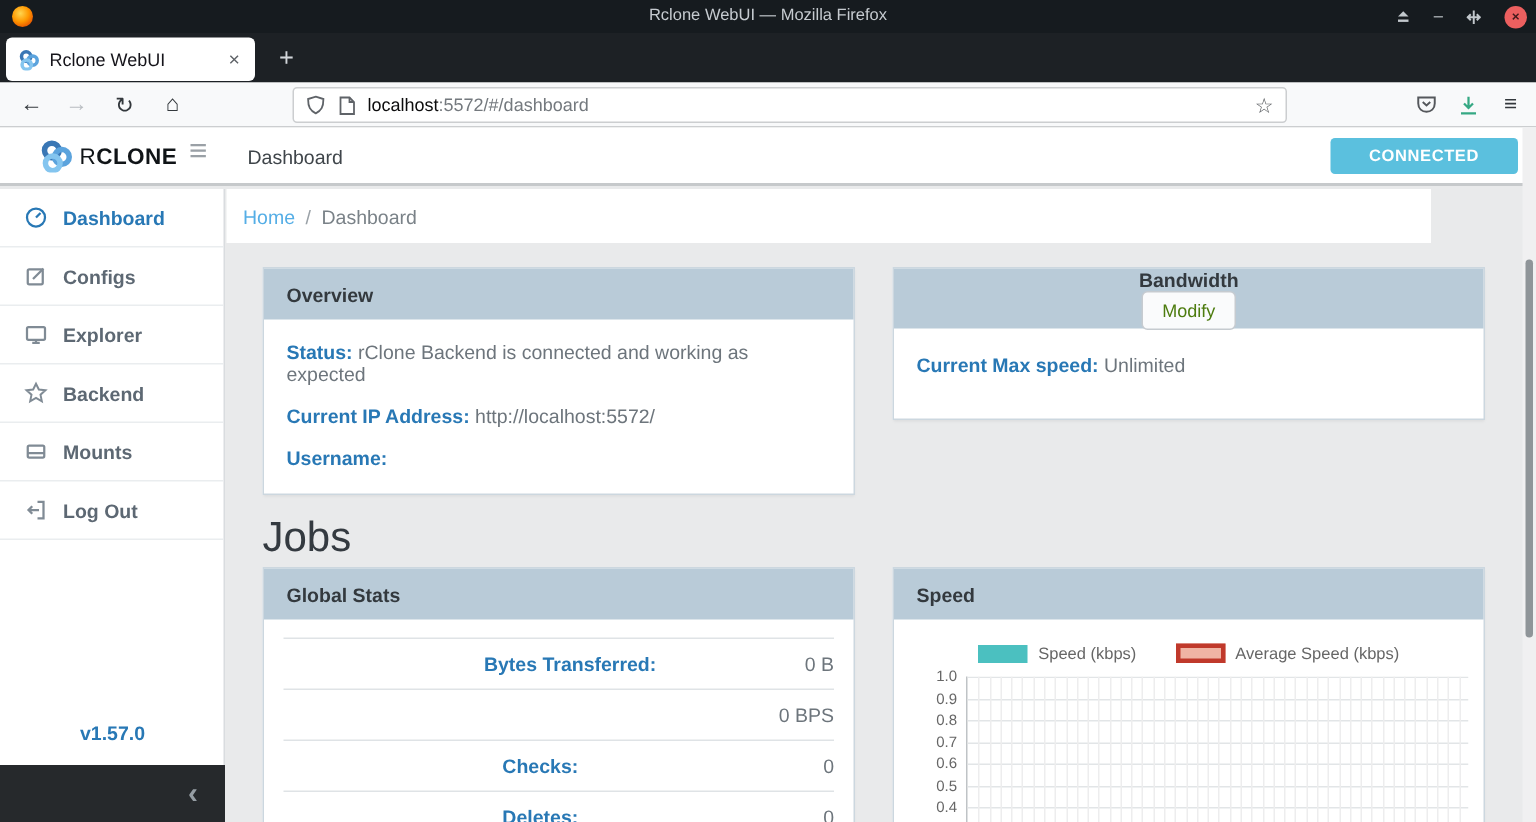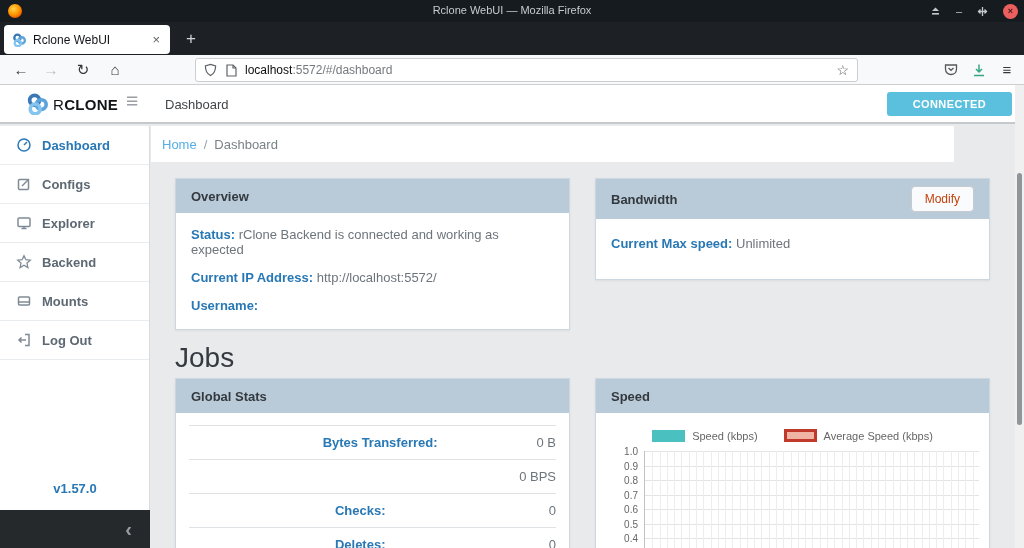--- a/index.html
+++ b/index.html
@@ -71,22 +71,22 @@
   .card { position:absolute; background:#fff; border:1px solid #ccd7df; box-shadow:0 1px 2px rgba(0,0,0,.06); }
   .card-header { background:var(--card-header-bg,#b9cbd8); padding:0 15px; display:flex; align-items:center;
     font-size:13px; font-weight:700; color:#33393e; }
   .overview-card { left:175px; top:178px; width:395px; height:152px; }
   .overview-card .card-header, .stats-card .card-header, .speed-card .card-header { height:34px; }
   .ov-body { padding:14px 15px; }
   .ov-row { margin-bottom:13px; font-size:13px; }
   .lbl { color:var(--label-blue,#2878b5); font-weight:700; }
   .val { color:#6d757c; }
   .bandwidth-card { left:595px; top:178px; width:395px; height:102px; }
-  .bandwidth-card .card-header { height:40px; justify-content:space-between; }
-  .modify-btn { background:#fafbfc; border:1px solid #c6cbd0; border-radius:4px; padding:5px 13px; font-size:12px; color:#c2410c;
+  .bandwidth-card .card-header { height:40px; justify-content:space-between;flex-direction:column; }
+  .modify-btn { background:#fafbfc; border:1px solid #c6cbd0; border-radius:4px; padding:5px 13px; font-size:12px; color:#4d7c0f;
     font-family:"Liberation Sans",sans-serif; }
   .bw-body { padding:17px 15px; font-size:13px; }
   .jobs-heading { position:absolute; left:175px; top:342px; font-size:28px; font-weight:400; color:#343a40; }
   .stats-card { left:175px; top:378px; width:395px; height:240px; }
   .stats-body { padding:12px 13px 0 13px; }
   .stat-row { display:flex; align-items:center; height:34px; border-top:1px solid #dfe3e6; font-size:13px;justify-content:flex-end; }
   .stat-row .lbl { width:61%; padding-left:10px; }
   .speed-card { left:595px; top:378px; width:395px; height:240px; }
   .legend { position:absolute; left:0; top:50px; width:100%; display:flex; justify-content:center; gap:26px; }
   .legend-entry { display:flex; align-items:center; font-size:11px; color:#666; }

